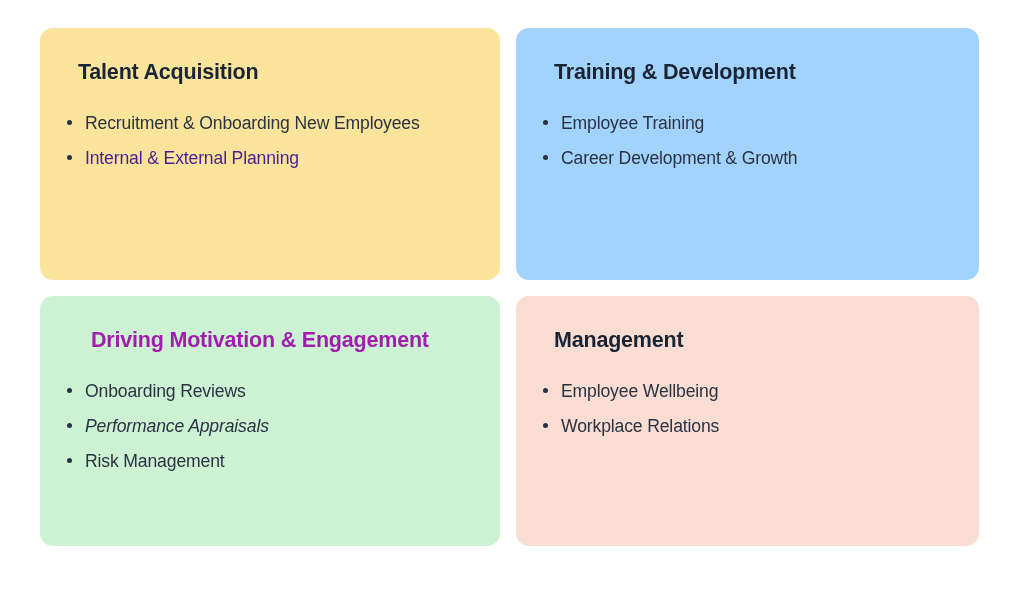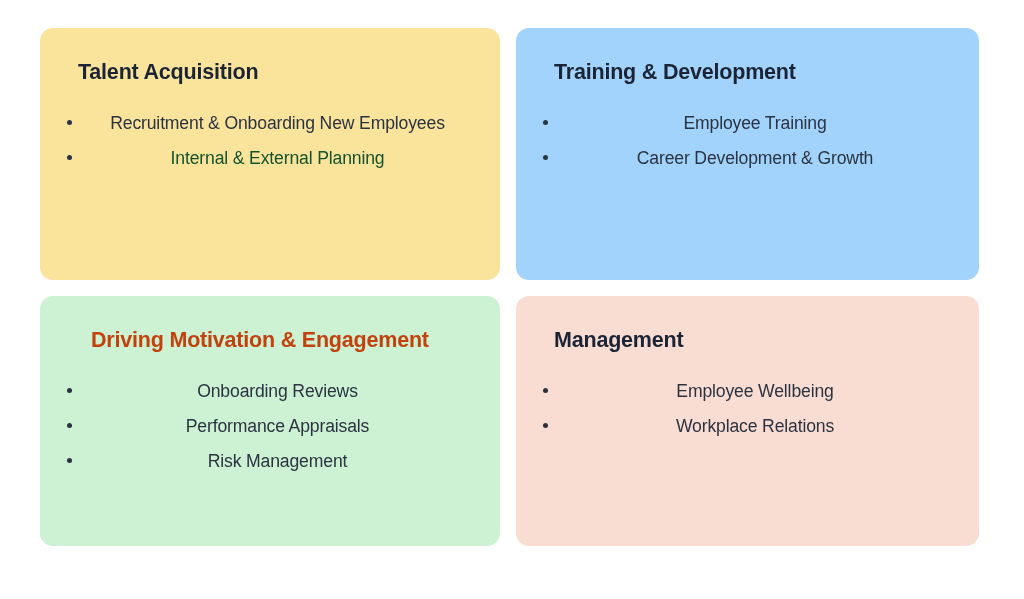--- a/index.html
+++ b/index.html
@@ -42,21 +42,20 @@
     font-weight: bold;
     letter-spacing: -0.2px;
     color: #1b2434;
     line-height: 1.2;
   }
 
   .card-list {
     list-style: none;
     margin: 0;
     padding: 0;
-    text-align: center;
   }
 
   .list-item {
     position: relative;
     padding-left: 18px;
     margin-bottom: 12.5px;
     font-size: 17.6px;
     line-height: 1.28;
     letter-spacing: -0.15px;
     color: #2b3342;
@@ -81,35 +80,35 @@
   }
 </style>
 </head>
 <body>
 
 <div id="grid" style="background: rgb(255, 255, 255);">
     <section class="card" style="background: rgb(250, 228, 156);">
       <h2 class="card-title" style="color: rgb(27, 36, 52);">Talent Acquisition</h2>
       <ul class="card-list">
         <li class="list-item" style="color: rgb(43, 51, 66);"><span class="bullet-icon" style="background: rgb(43, 51, 66);"></span><span class="item-label">Recruitment &amp; Onboarding New Employees</span></li>
-        <li class="list-item" style="color: #14532d;"><span class="bullet-icon" style="background: rgb(43, 51, 66);"></span><span class="item-label">Internal &amp; External Planning</span></li>
+        <li class="list-item" style="color: #4c1d95;"><span class="bullet-icon" style="background: rgb(43, 51, 66);"></span><span class="item-label">Internal &amp; External Planning</span></li>
       </ul>
     </section>
     <section class="card" style="background: rgb(162, 211, 252);">
       <h2 class="card-title" style="color: rgb(27, 36, 52);">Training &amp; Development</h2>
       <ul class="card-list">
         <li class="list-item" style="color: rgb(43, 51, 66); margin-top: 7px;"><span class="bullet-icon" style="background: rgb(43, 51, 66);"></span><span class="item-label">Employee Training</span></li>
         <li class="list-item" style="color: rgb(43, 51, 66);"><span class="bullet-icon" style="background: rgb(43, 51, 66);"></span><span class="item-label">Career Development &amp; Growth</span></li>
       </ul>
     </section>
     <section class="card" style="background: rgb(204, 242, 211);">
-      <h2 class="card-title" style="color: #c2410c; margin-left: 24px;">Driving Motivation &amp; Engagement</h2>
+      <h2 class="card-title" style="color: #a21caf; margin-left: 24px;">Driving Motivation &amp; Engagement</h2>
       <ul class="card-list">
         <li class="list-item" style="color: rgb(43, 51, 66);"><span class="bullet-icon" style="background: rgb(43, 51, 66);"></span><span class="item-label">Onboarding Reviews</span></li>
-        <li class="list-item" style="color: rgb(43, 51, 66);"><span class="bullet-icon" style="background: rgb(43, 51, 66);"></span><span class="item-label">Performance Appraisals</span></li>
+        <li class="list-item" style="color: rgb(43, 51, 66); font-style: italic;"><span class="bullet-icon" style="background: rgb(43, 51, 66);"></span><span class="item-label">Performance Appraisals</span></li>
         <li class="list-item" style="color: rgb(43, 51, 66);"><span class="bullet-icon" style="background: rgb(43, 51, 66);"></span><span class="item-label">Risk Management</span></li>
       </ul>
     </section>
     <section class="card" style="background: rgb(249, 221, 211);">
       <h2 class="card-title" style="color: rgb(27, 36, 52);">Management</h2>
       <ul class="card-list">
         <li class="list-item" style="color: rgb(43, 51, 66);"><span class="bullet-icon" style="background: rgb(43, 51, 66);"></span><span class="item-label">Employee Wellbeing</span></li>
         <li class="list-item" style="color: rgb(43, 51, 66);"><span class="bullet-icon" style="background: rgb(43, 51, 66);"></span><span class="item-label">Workplace Relations</span></li>
       </ul>
     </section>

